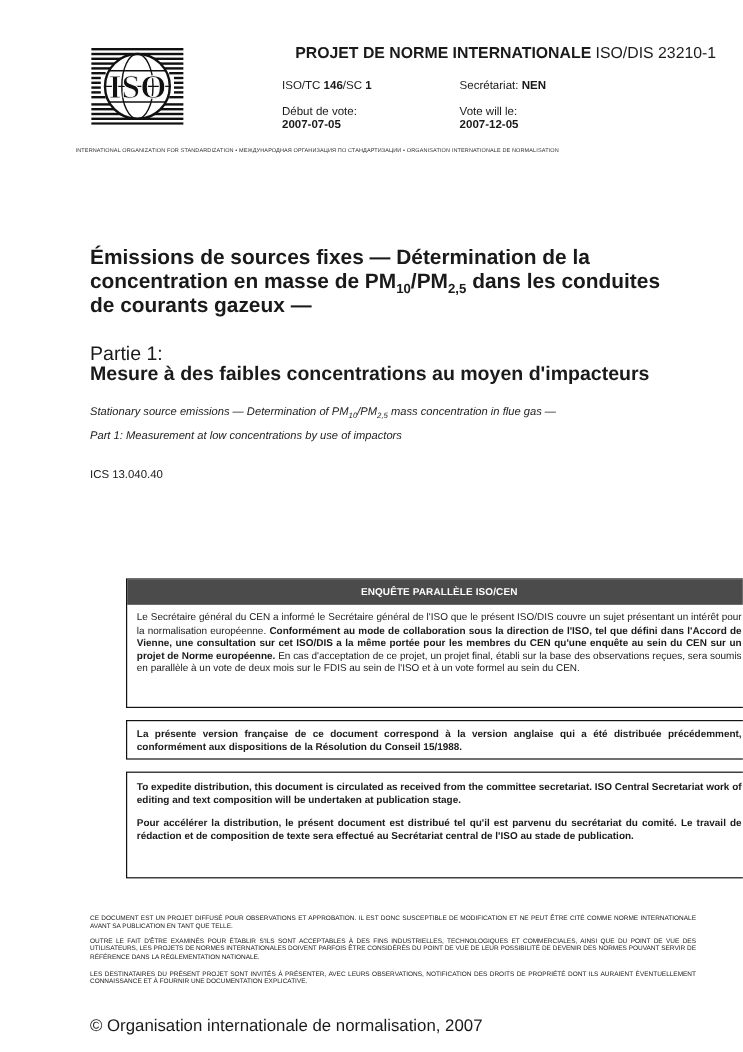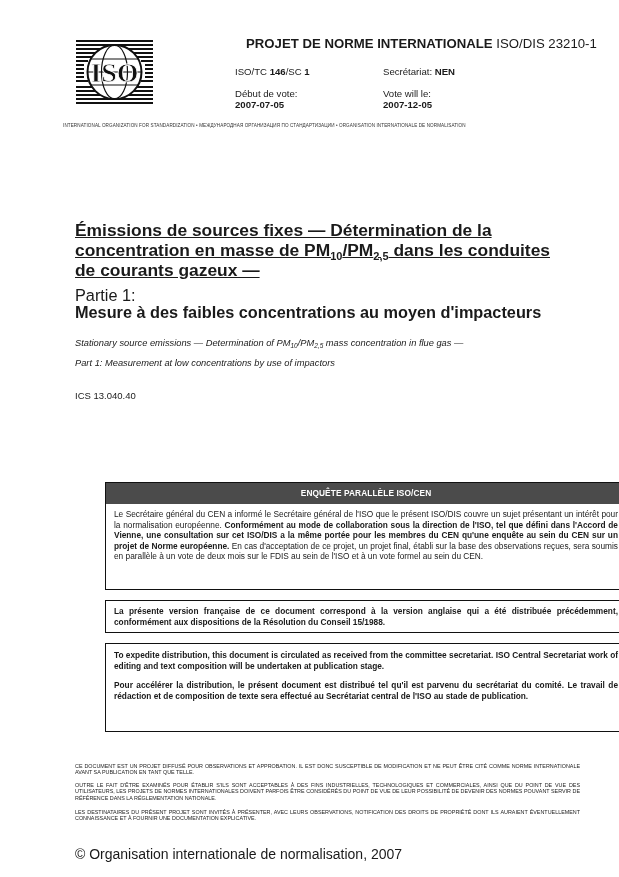--- a/index.html
+++ b/index.html
@@ -15,21 +15,21 @@
   .meta b { font-weight: bold; }
   #tc { left: 235px; top: 66px; }
   #secr { left: 383px; top: 66px; }
   #dv-label { left: 235px; top: 88px; }
   #dv-val { left: 235px; top: 99px; font-weight: bold; }
   #vc-label { left: 383px; top: 88px; }
   #vc-val { left: 383px; top: 99px; font-weight: bold; }
   #org-line { left: 63px; top: 123px; font-size: 4.6px; letter-spacing: 0.1px; white-space: nowrap; color: #333; }
 
   
-  #fr-title { left: 75px; top: 220px; width: 500px; font-size: 17.4px; font-weight: bold; line-height: 20px; text-decoration: underline; }
+  #fr-title { left: 75px; top: 204px; width: 500px; font-size: 17.4px; font-weight: bold; line-height: 20px; }
   #fr-title sub { font-size: 11px; vertical-align: -4px; line-height: 0; }
   #part-label { left: 75px; top: 286px; font-size: 16.3px; }
   #part-title { left: 75px; top: 303px; font-size: 16.3px; font-weight: bold; white-space: nowrap; }
   #en-title { left: 75px; top: 338px; font-size: 9.3px; font-style: italic; white-space: nowrap; color: #222; }
   #en-title sub { font-size: 6.5px; vertical-align: -2px; line-height: 0; }
   #en-part { left: 75px; top: 358px; font-size: 9.3px; font-style: italic; white-space: nowrap; color: #222; }
   #ics { left: 75px; top: 390px; font-size: 9.5px; white-space: nowrap; }
 
   
   .box { left: 105px; width: 522px; border: 1.2px solid #111; box-sizing: border-box; }

